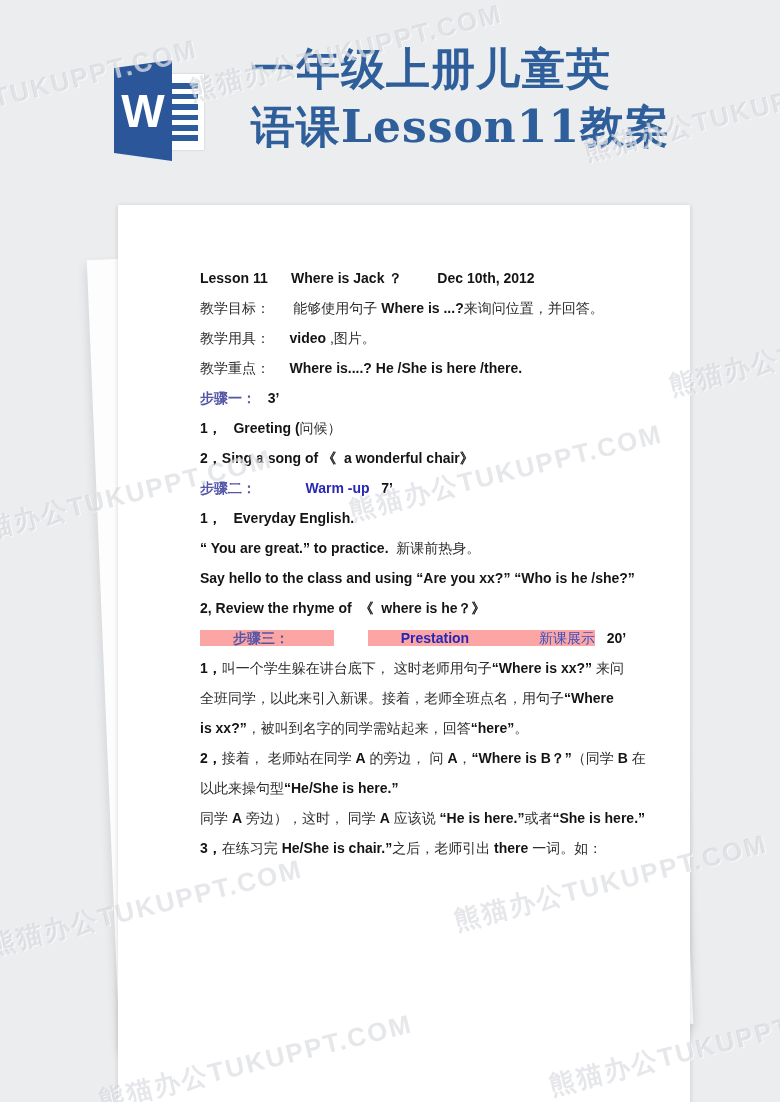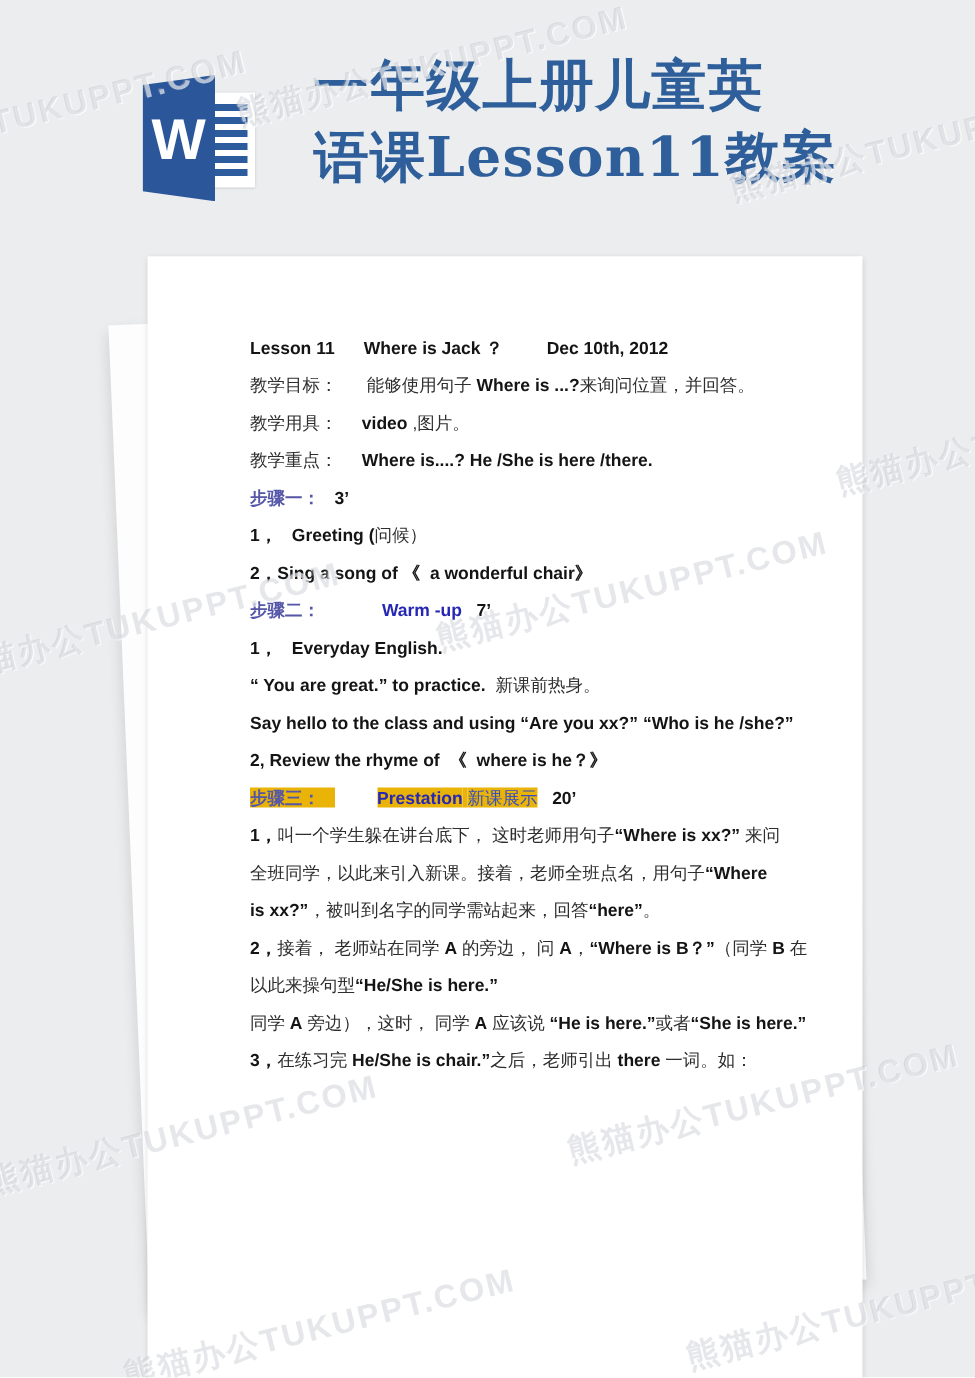--- a/index.html
+++ b/index.html
@@ -33,21 +33,21 @@
              box-shadow:0 1px 5px rgba(0,0,0,.16);z-index:2;}
 
   
   .doc-body{position:absolute;left:82px;top:58px;right:70px;}
   .line{font-size:14px;line-height:30px;white-space:pre;color:#222;}
   .r {font-weight:400;color:#2e2e2e;}
   .b {font-weight:700;color:#141414;}
   .st{font-weight:700;color:#5456a8;margin-top:35px;}
   .bb{font-weight:700;color:#2727b5;margin-left:34px;}
   .bl{font-weight:400;color:#3a50bf;}
-  .hl{background:#eab308;}
+  .hl{background:#fca5a5;padding-left:33px;}
 </style>
 </head>
 <body>
 
 <div class="canvas">
 
   <div>
       <span class="wm" style="left: -120px; top: 70px;">熊猫办公TUKUPPT.COM</span>
       <span class="wm" style="left: 185px; top: 35px;">熊猫办公TUKUPPT.COM</span>
       <span class="wm" style="left: 580px; top: 95px;">熊猫办公TUKUPPT.COM</span>

